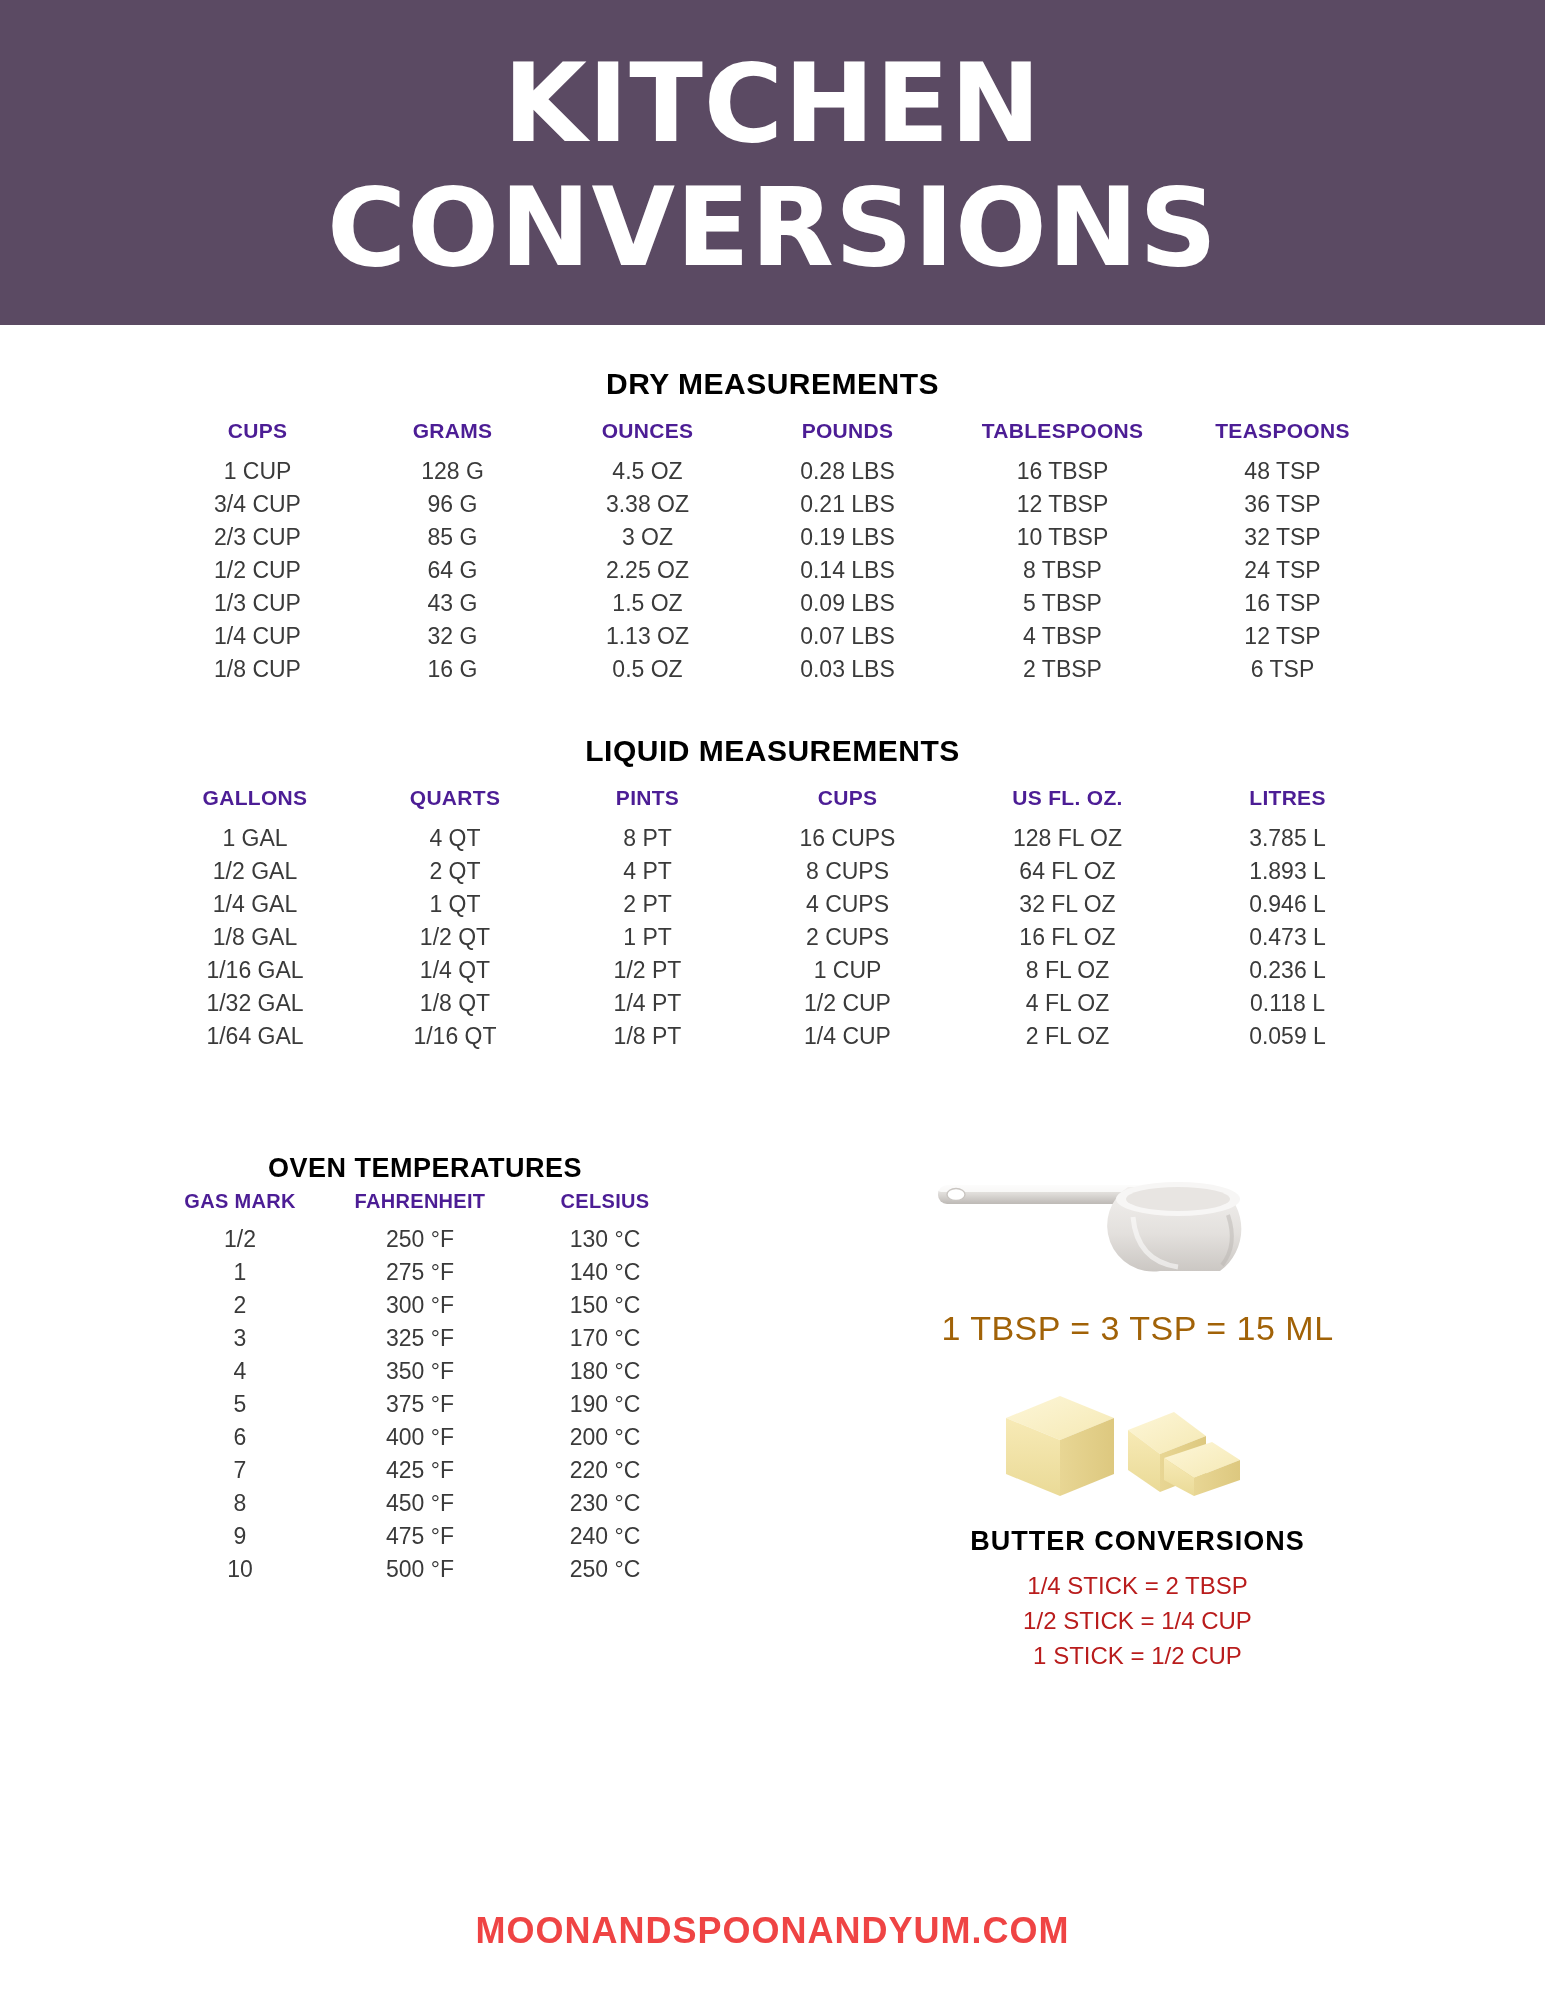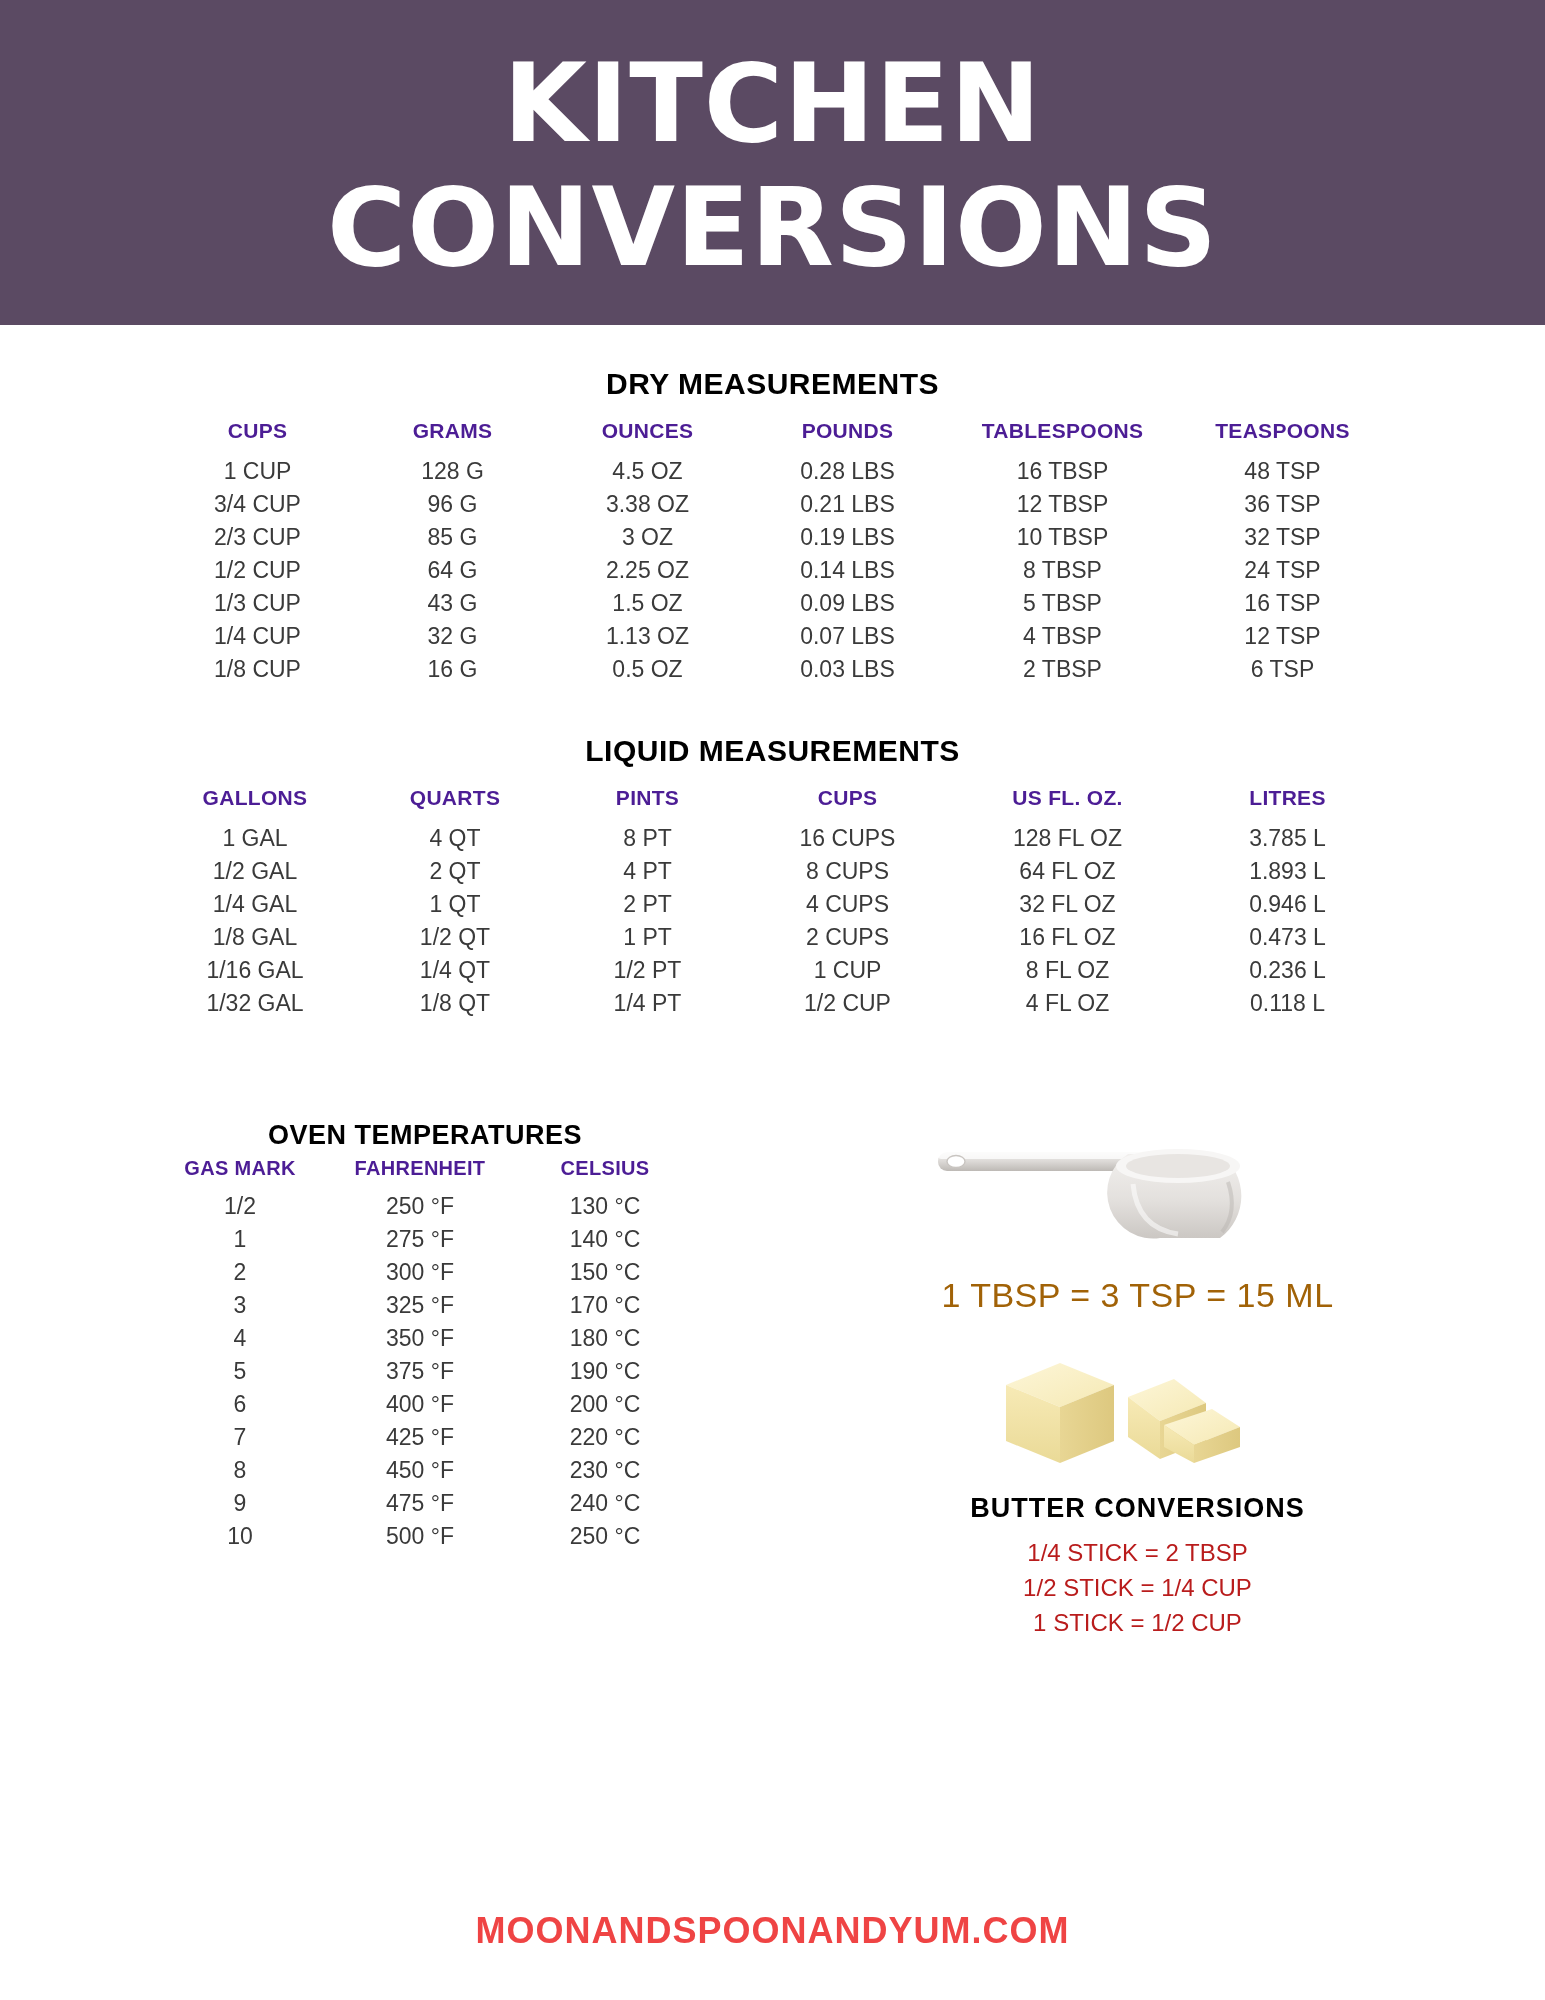--- a/index.html
+++ b/index.html
@@ -285,20 +285,28 @@
         <td>8 FL OZ</td>
         <td>0.236 L</td>
       </tr>
       <tr>
         <td>1/32 GAL</td>
         <td>1/8 QT</td>
         <td>1/4 PT</td>
         <td>1/2 CUP</td>
         <td>4 FL OZ</td>
         <td>0.118 L</td>
+      </tr>
+      <tr>
+        <td>1/64 GAL</td>
+        <td>1/16 QT</td>
+        <td>1/8 PT</td>
+        <td>1/4 CUP</td>
+        <td>2 FL OZ</td>
+        <td>0.059 L</td>
       </tr>
     </tbody>
   </table>
 </div>
 
 <div class="bottom-area">
 
   <div class="bottom-left">
     <div class="section-title" id="oven-title">OVEN TEMPERATURES</div>
     <table class="conv-table" id="oven-table">

